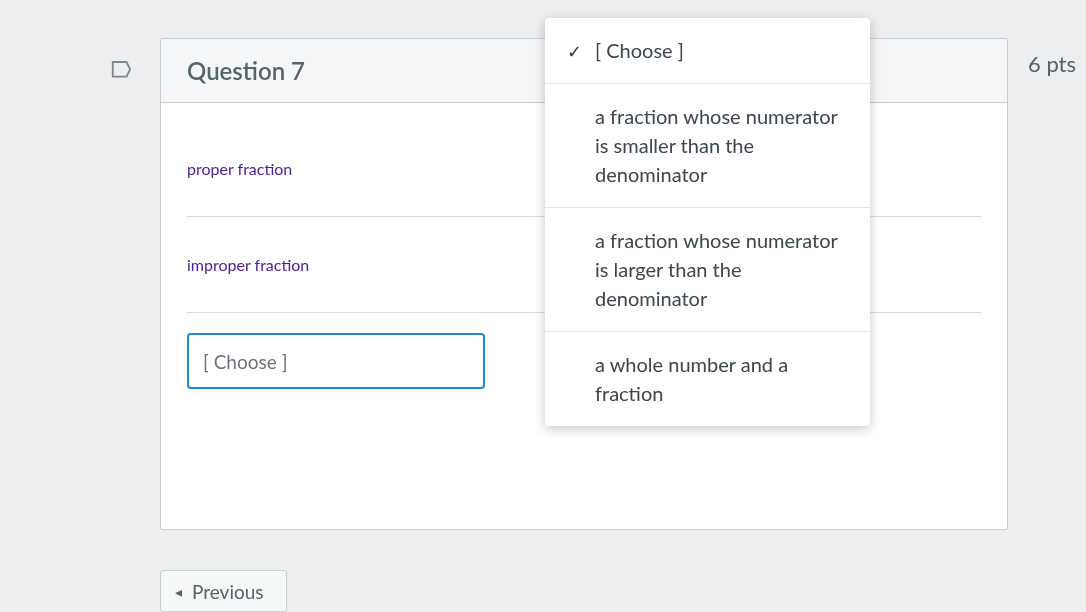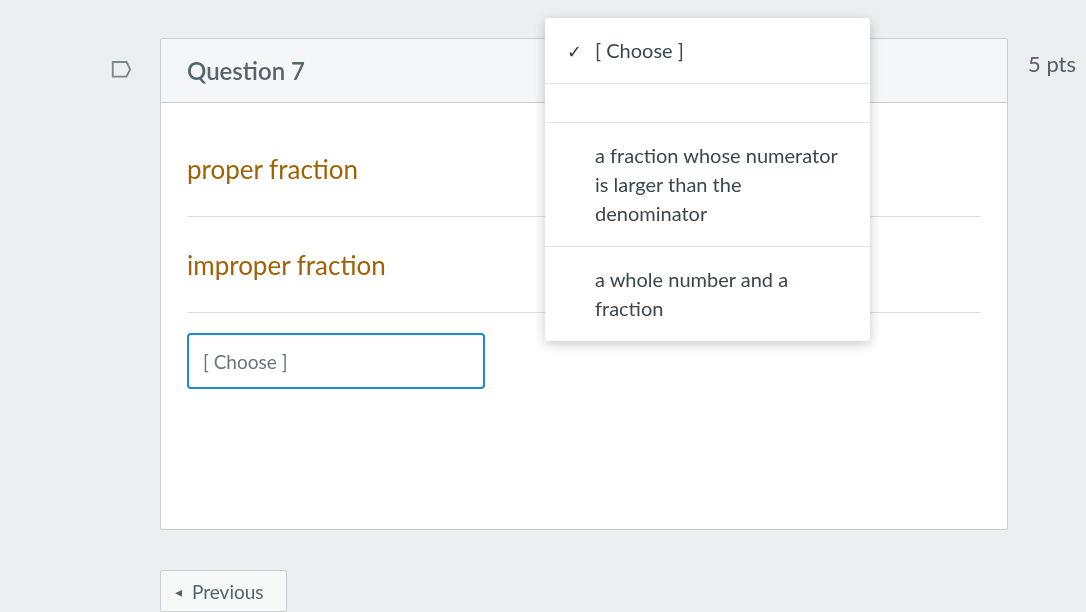--- a/index.html
+++ b/index.html
@@ -61,22 +61,22 @@
   }
   .match-row {
     display: flex;
     align-items: center;
     height: 96px;
     border-bottom: 1px solid #d9dde0;
   }
   .match-row:last-child { border-bottom: none; }
   .match-term {
     flex: 0 0 360px;
-    font-size: 26px;
-    color: #a16207;
+    font-size: 16px;
+    color: #4c1d95;
   }
   .select-box {
     width: 298px;
     height: 56px;
     border: 2px solid #1f89d6;
     border-radius: 4px;
     display: flex;
     align-items: center;
     padding: 0 14px;
     font-size: 19px;
@@ -158,29 +158,30 @@
       </div>
       <div class="match-row">
         <div class="select-box">
           <span>[ Choose ]</span>
         </div>
       </div>
     </div>
 
   </div>
 
-  <div class="q-points">5 pts</div>
+  <div class="q-points">6 pts</div>
 
   <div class="dropdown">
     <div class="dd-item">
       <span class="dd-check">✓</span>
       <span class="dd-label">[ Choose ]</span>
     </div>
     <div class="dd-item">
       <span class="dd-check"></span>
+      <span class="dd-label">a fraction whose numerator is smaller than the denominator</span>
     </div>
     <div class="dd-item">
       <span class="dd-check"></span>
       <span class="dd-label">a fraction whose numerator is larger than the denominator</span>
     </div>
     <div class="dd-item">
       <span class="dd-check"></span>
       <span class="dd-label">a whole number and a fraction</span>
     </div>
   </div>

